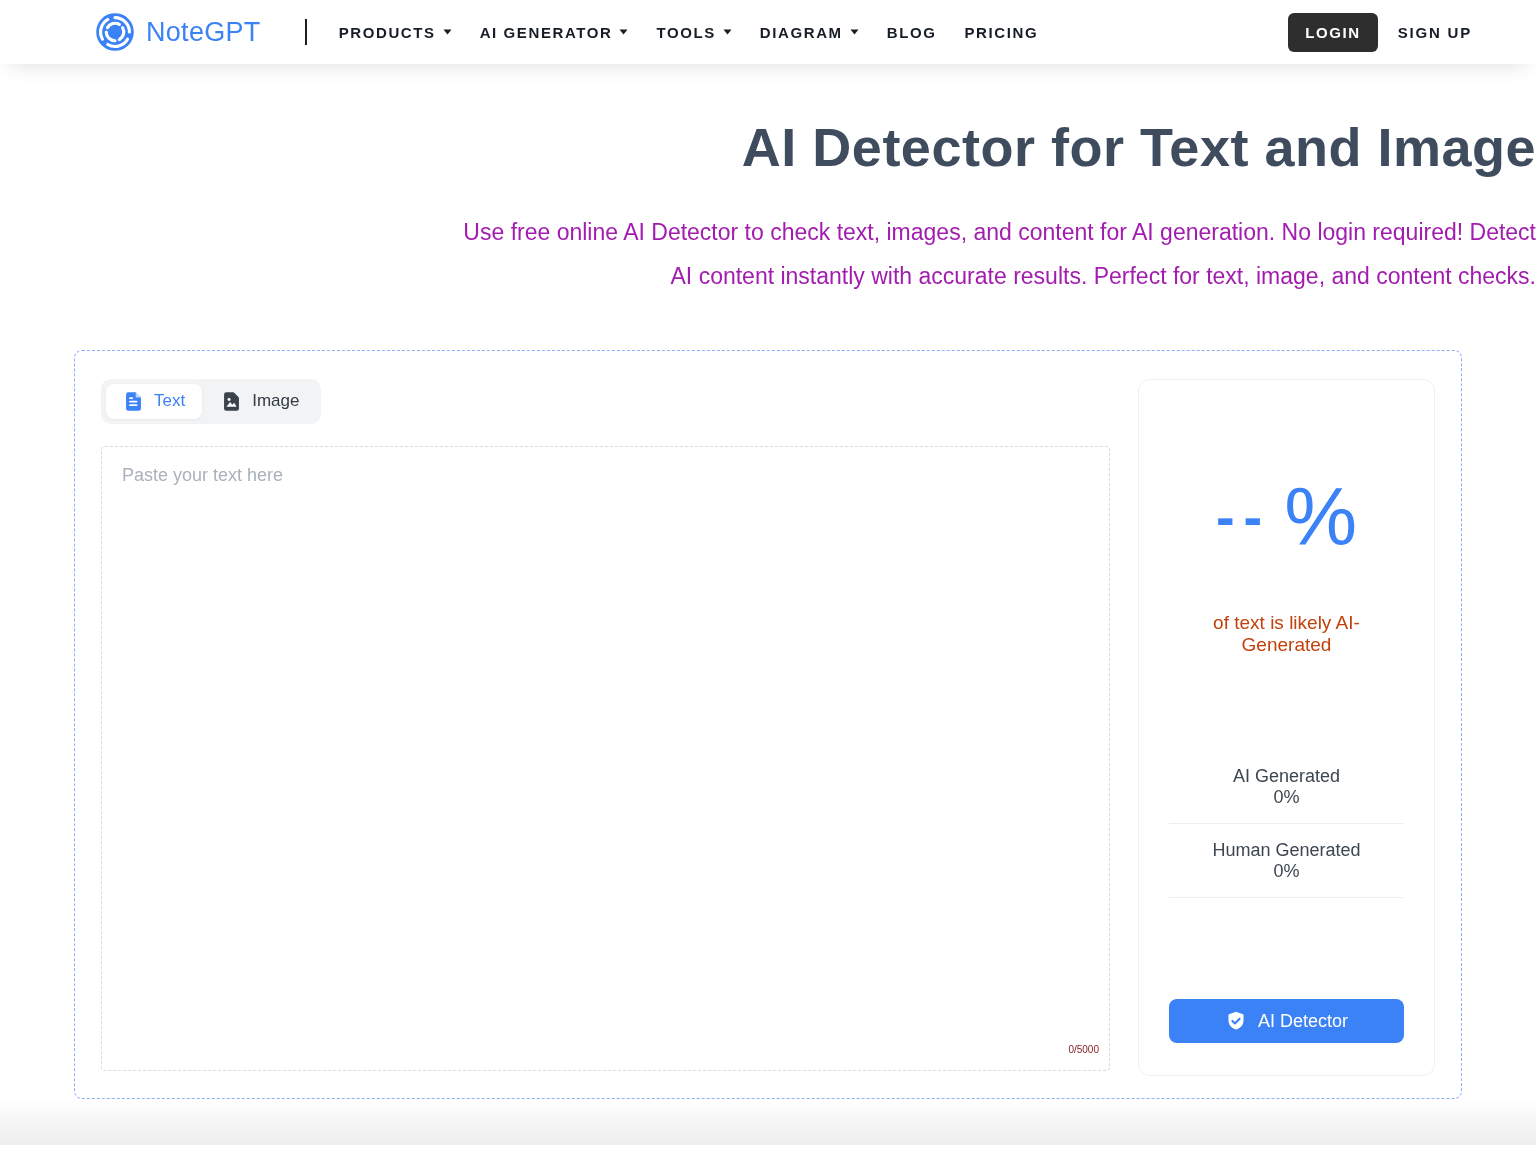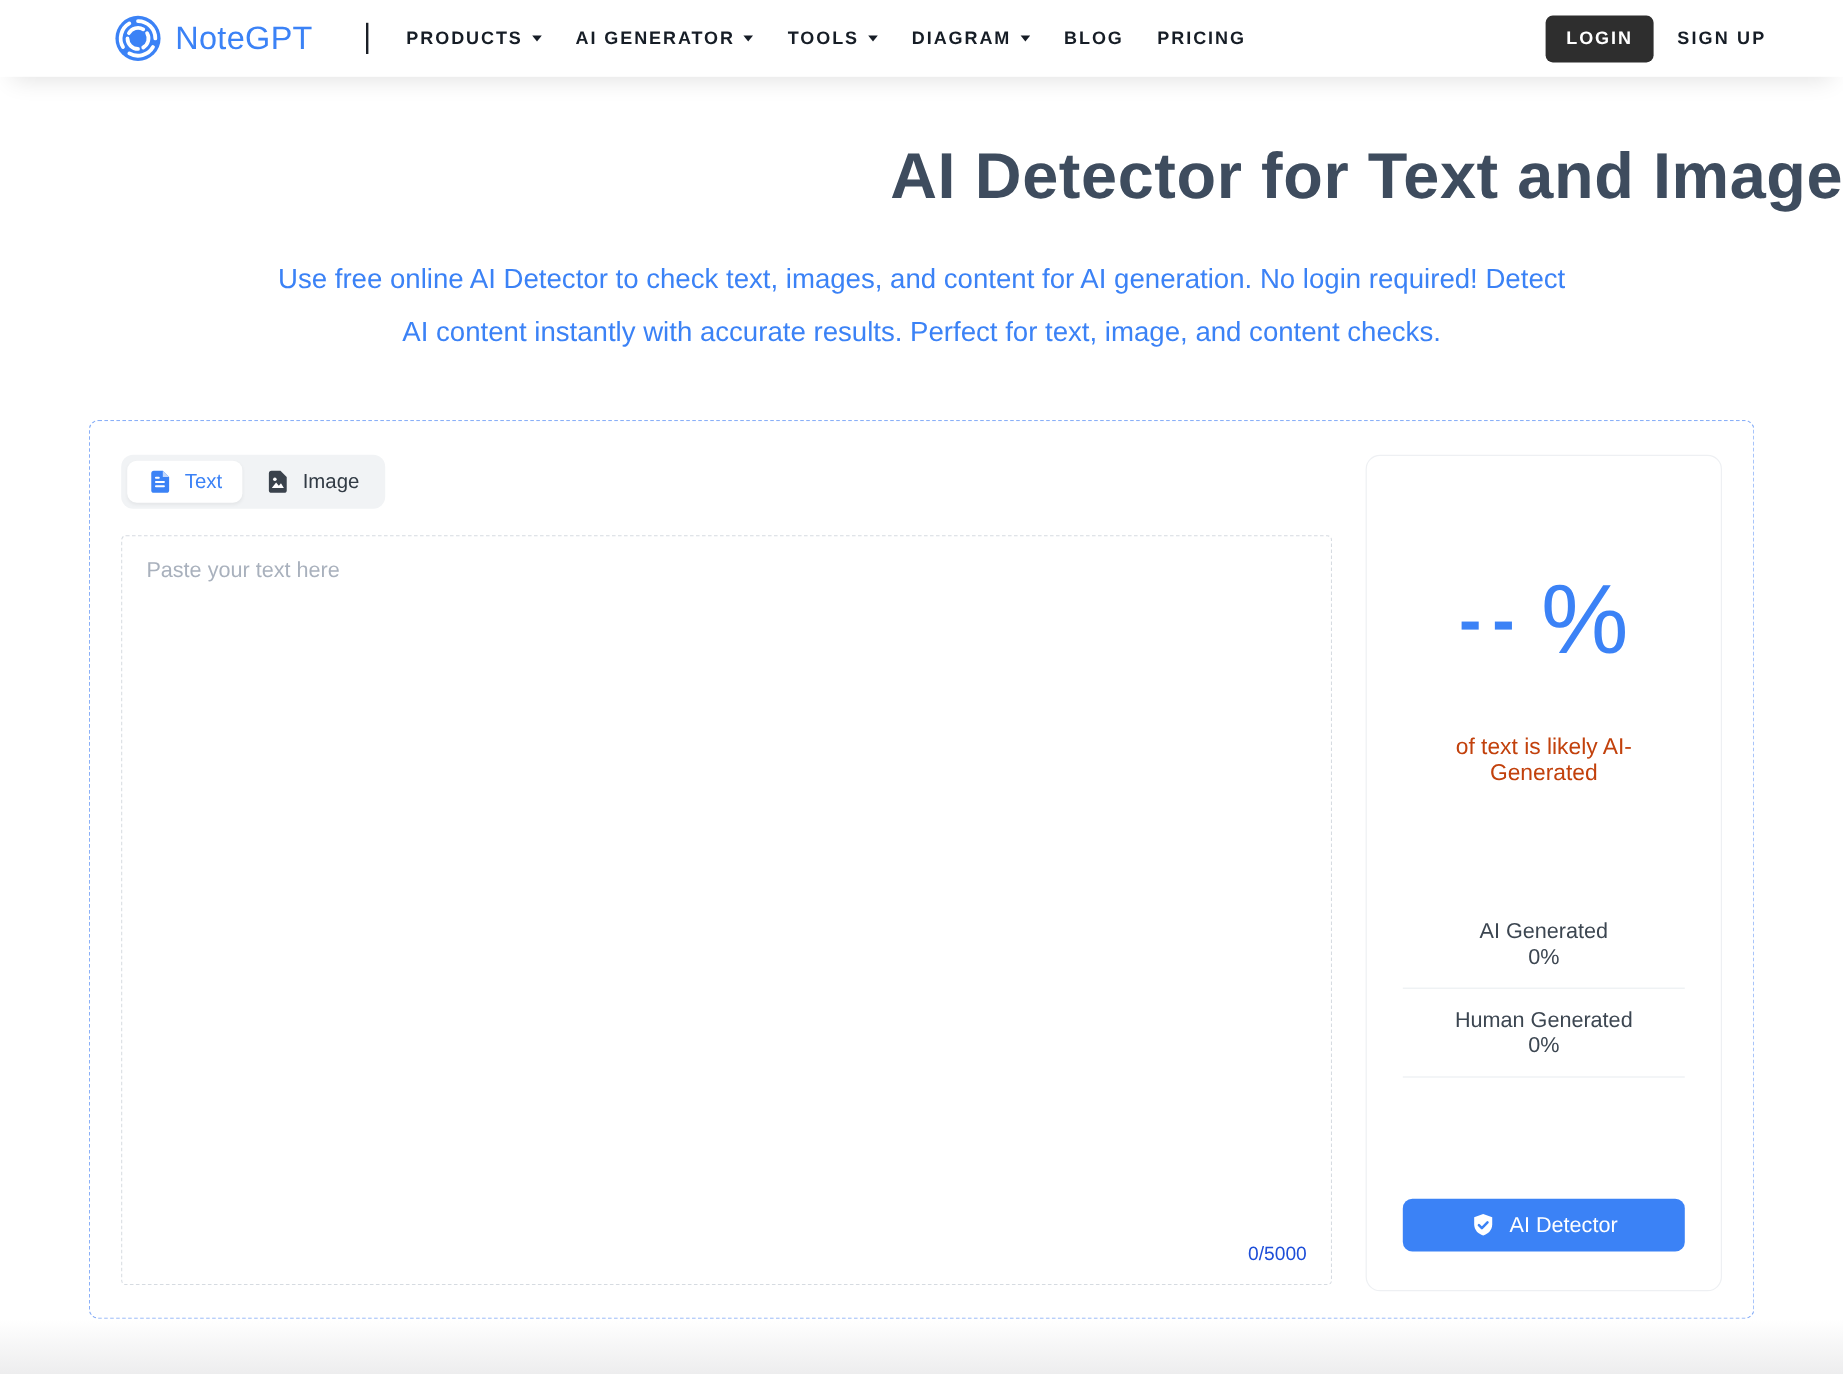--- a/index.html
+++ b/index.html
@@ -18,41 +18,41 @@
     letter-spacing: 1.6px; color: #161d26; cursor: pointer; white-space: nowrap; }
   .auth { margin-left: auto; display: flex; align-items: center; gap: 20px; }
   .login-btn { background: #2e2e2e; color: #fff; border: none; border-radius: 6px;
     font-family: inherit; font-size: 15px; font-weight: 700; letter-spacing: 1.6px;
     padding: 11px 17px; cursor: pointer; }
   .signup-link { font-size: 15px; font-weight: 700; letter-spacing: 1.8px; color: #161d26; cursor: pointer; }
 
   
   .page-title { margin-top: 52px; text-align: right; font-size: 54px; font-weight: 700;
     color: #3e4c5e; letter-spacing: 0.5px; }
-  .subtitle { margin: 32px auto 0; text-align: center; font-size: 23px; line-height: 44px;
-    color: #3b82f6; font-weight: 400; }
+  .subtitle { margin: 32px auto 0; text-align: right; font-size: 23px; line-height: 44px;
+    color: #a21caf; font-weight: 400; }
 
   
   .detector-box { width: 1388px; height: 749px; margin: 52px auto 0;
     border: 1px dashed #8ab0f8; border-radius: 8px; padding: 28px 26px;
     display: flex; gap: 28px; background: #fff; }
   .left-col { flex: 1; display: flex; flex-direction: column; }
 
   .tabs { display: inline-flex; align-items: center; background: #f1f3f5; border-radius: 10px;
     padding: 5px; gap: 2px; width: fit-content; }
-  .tab { display: flex; align-items: center; gap: 10px; padding: 7px 17px; border-radius: 8px;
+  .tab { display: flex; align-items: flex-start; gap: 10px; padding: 7px 17px; border-radius: 8px;
     font-size: 17px; color: #323b45; cursor: pointer; }
   .tab.active { background: #ffffff; color: #3b82f6; box-shadow: 0 1px 3px rgba(0,0,0,0.05); }
 
   .textarea-wrap { position: relative; margin-top: 22px; flex: 1; }
   .text-input { width: 100%; height: 625px; border: 1px dashed #d6dbe1; border-radius: 4px;
     padding: 18px 20px; font-size: 18px; font-family: inherit; color: #374151;
     resize: none; outline: none; background: #fff; display: block; }
   .text-input::placeholder { color: #a9b1bd; }
-  .char-counter { position: absolute; right: 21px; bottom: 16px; font-size: 16px; color: #1d4ed8; }
+  .char-counter { position: absolute; right: 11px; bottom: 16px; font-size: 10px; color: #7f1d1d; }
 
   
   .result-card { width: 297px; height: 697px; flex-shrink: 0;
     border: 1px solid #eef0f3; border-radius: 12px; padding: 24px 30px 32px;
     display: flex; flex-direction: column; background: #fff; }
   .percent-row { margin-top: 72px; display: flex; align-items: center; justify-content: center;
     gap: 22px; color: #3b82f6; }
   .percent-dashes { font-size: 56px; font-weight: 700; letter-spacing: 9px; margin-right: -9px; line-height: 1; }
   .percent-symbol { font-size: 82px; font-weight: 400; line-height: 1; }
   .result-caption { margin-top: 54px; text-align: center; font-size: 19px; color: #c2410c; }

